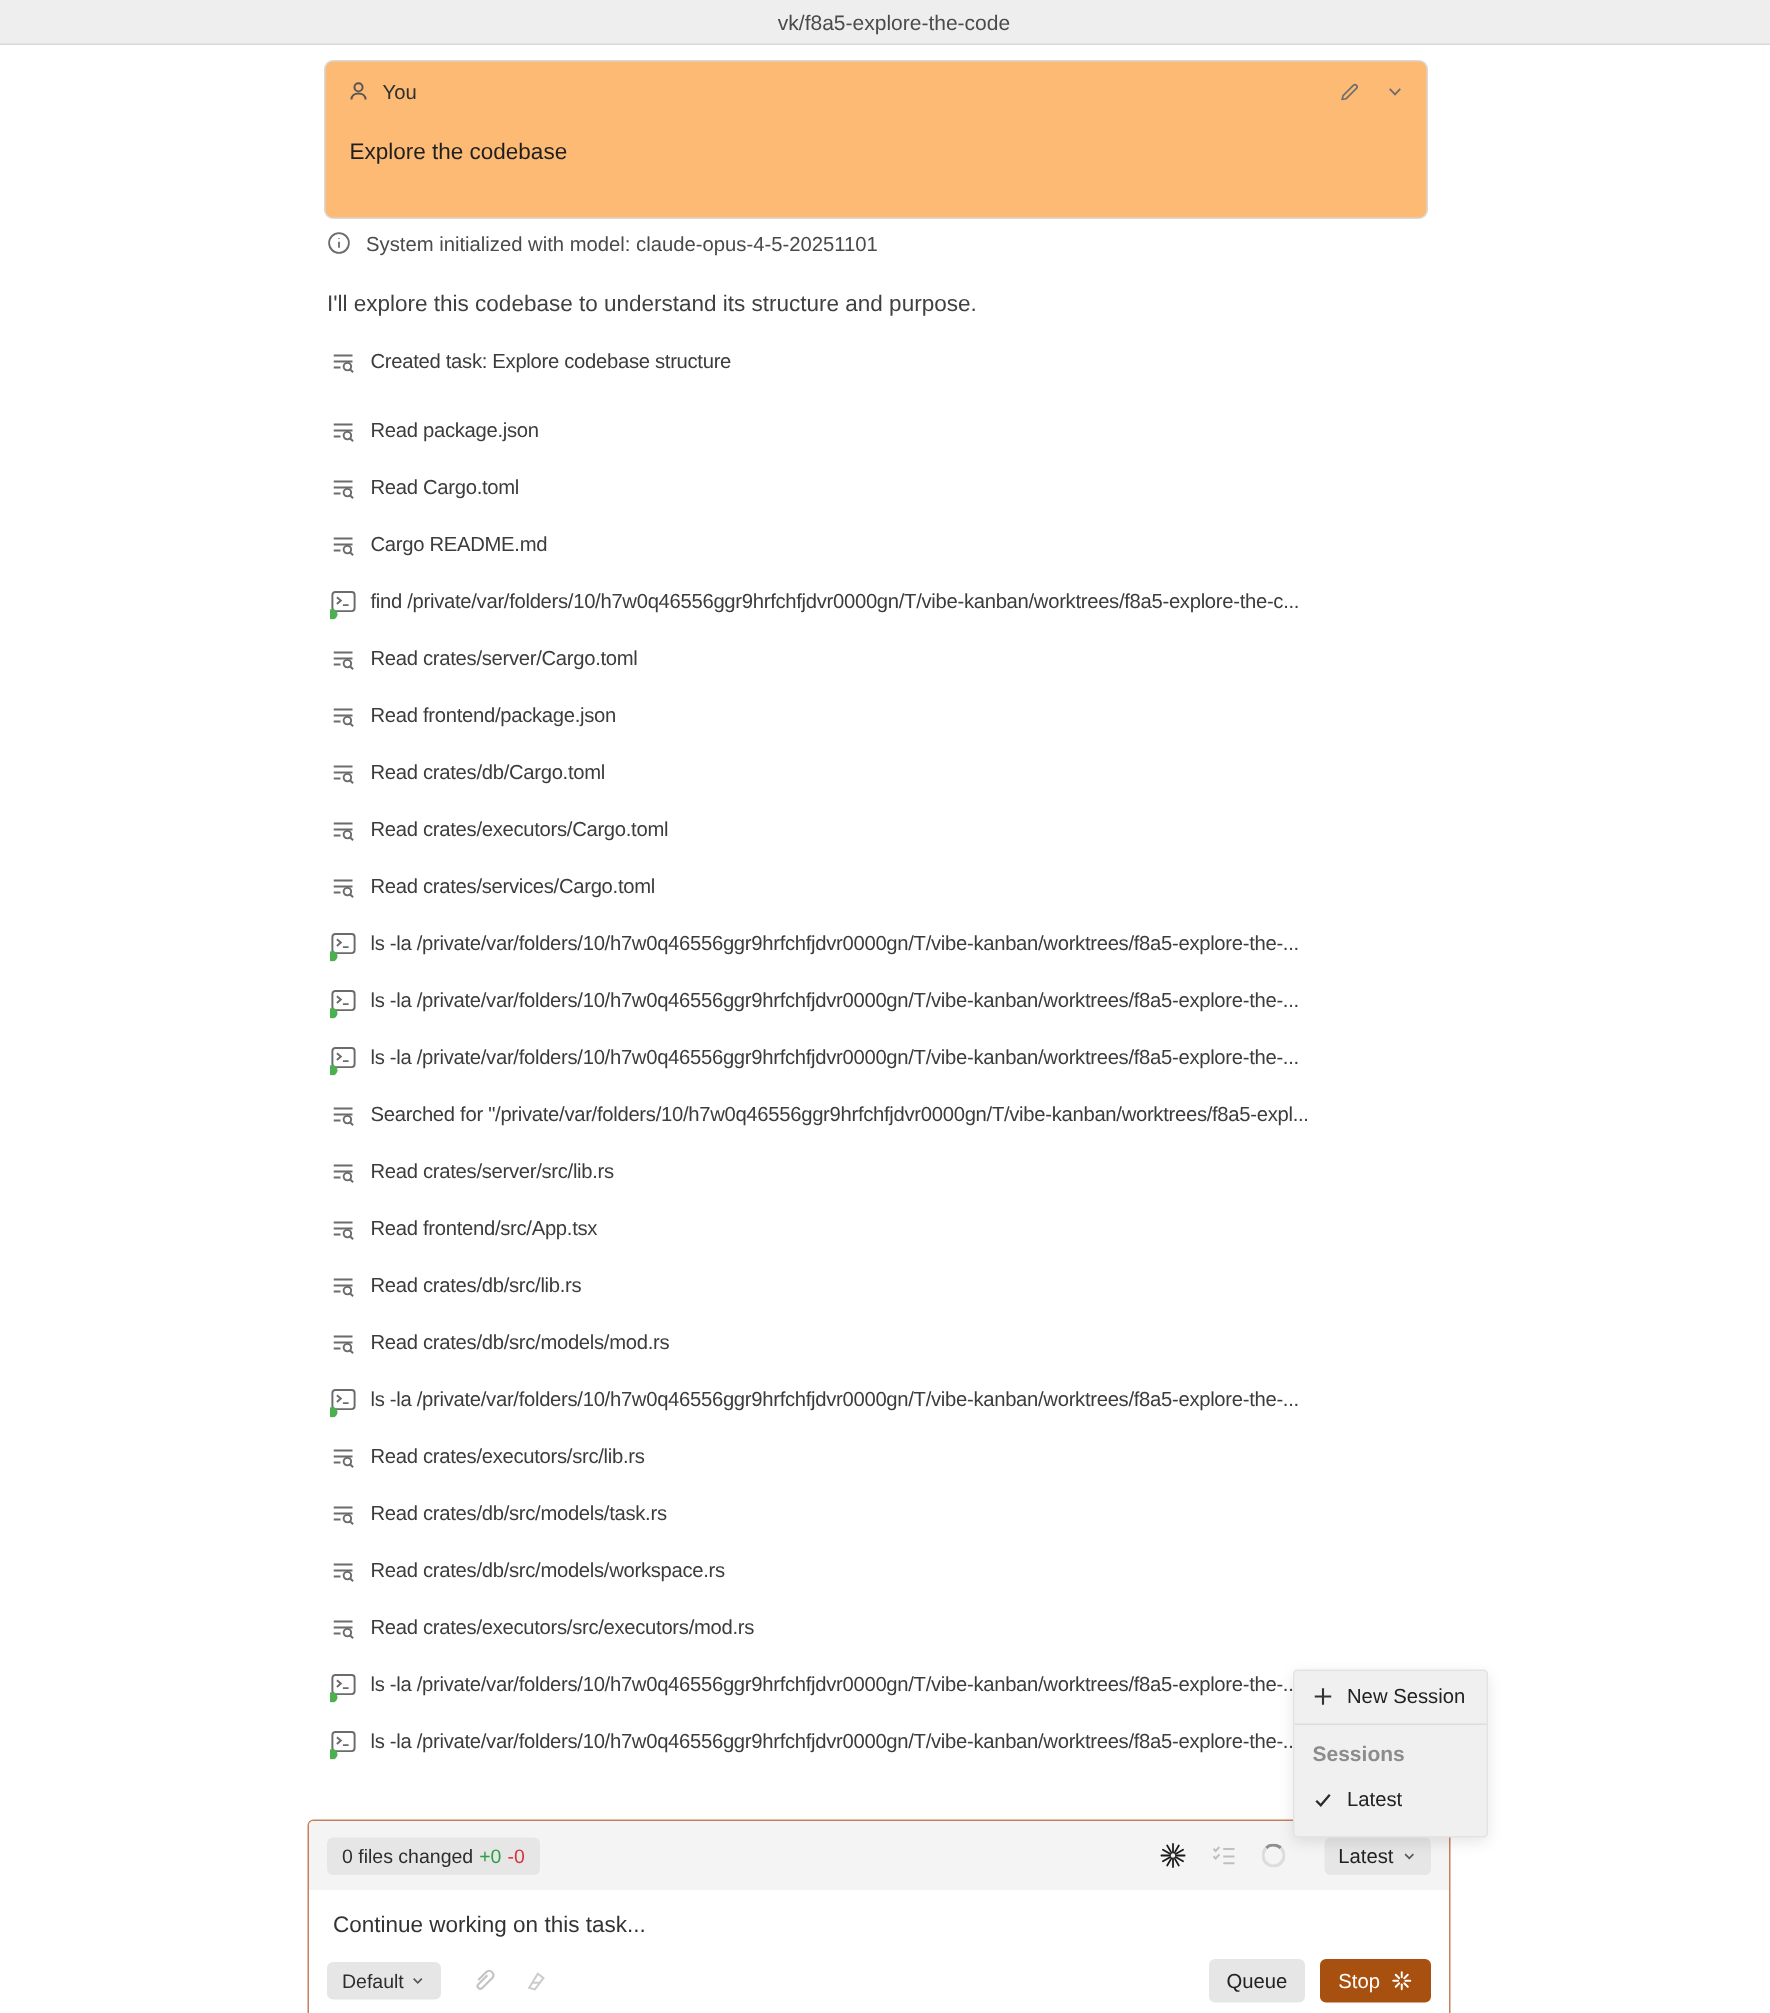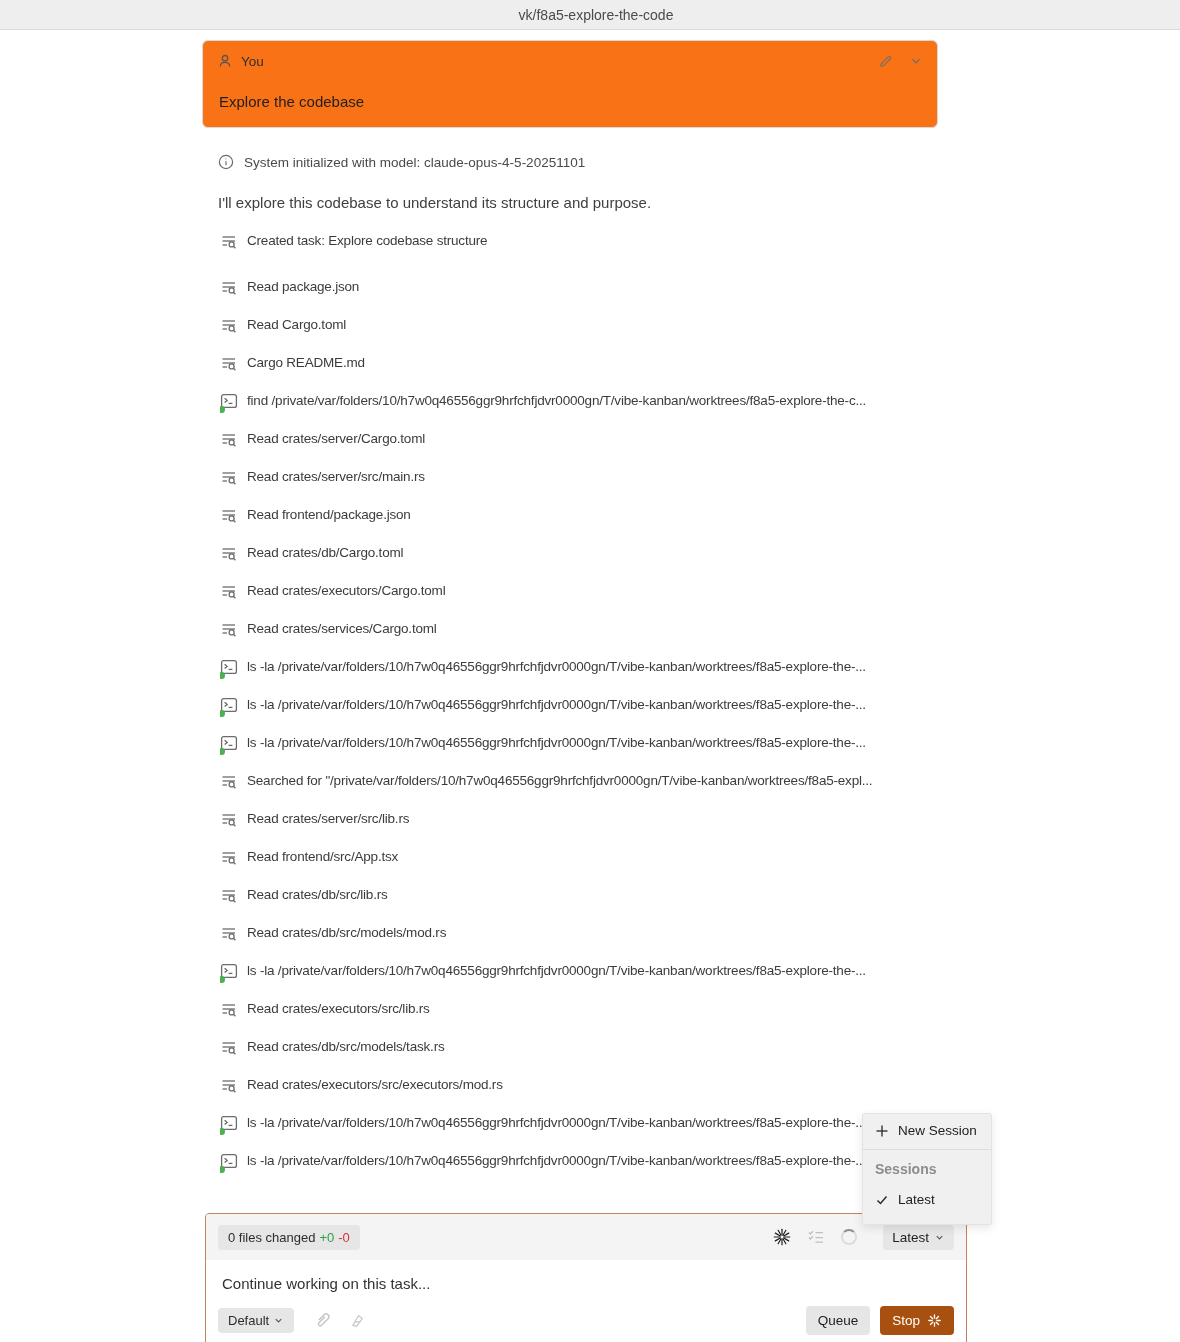--- a/index.html
+++ b/index.html
@@ -6,22 +6,22 @@
   html,body { width:1180px; height:1342px; background:#fff; overflow:hidden;
               font-family:"Liberation Sans", sans-serif; }
   #app { position:relative; width:1180px; height:1342px; background:#fff; overflow:hidden; }
 
   
   .header { position:absolute; top:0; left:0; width:100%; height:30px; background:#eeeeee;
             border-bottom:1px solid #d9d9d9; display:flex; align-items:center; justify-content:center; }
   .header-title { font-size:14px; color:#4b4b4b; }
 
   
-  .user-card { position:absolute; left:202px; top:40px; width:736px; height:88px;
-               border:1px solid #d9d9d9; border-radius:6px; background:#f97316; }
+  .user-card { position:absolute; left:216px; top:40px; width:736px; height:106px;
+               border:1px solid #d9d9d9; border-radius:6px; background:#fdba74; }
   .user-card-head { display:flex; align-items:center; padding:12px 14px 0 14px; }
   .user-name { font-size:13.5px; color:#2f2f2f; margin-left:8px; }
   .user-card-actions { margin-left:auto; display:flex; align-items:center; gap:16px; }
   .user-card-body { font-size:15px; color:#1f1f1f; padding:24px 16px 0 16px; }
 
   
   .sys-row { position:absolute; left:218px; top:154px; display:flex; align-items:center; }
   .sys-text { font-size:13.5px; color:#4a4a4a; margin-left:10px; }
   .assistant-msg { position:absolute; left:218px; top:194px; font-size:15px; color:#404040; }
 
@@ -186,32 +186,20 @@
       <div class="t-item">
         <span class="t-icon">
           <svg width="18" height="18" viewBox="0 0 18 18" fill="none" stroke="#6b6b6b" stroke-width="1.3">
             <line x1="2.5" y1="5" x2="15" y2="5"></line>
             <line x1="2.5" y1="9" x2="15" y2="9"></line>
             <line x1="2.5" y1="13" x2="7" y2="13"></line>
             <circle cx="11.6" cy="12.4" r="2.5"></circle>
             <line x1="13.5" y1="14.3" x2="15.4" y2="16.2"></line>
           </svg>
         </span>
-        <span class="t-text">Read crates/server/src/main.rs</span>
-      </div>
-      <div class="t-item">
-        <span class="t-icon">
-          <svg width="18" height="18" viewBox="0 0 18 18" fill="none" stroke="#6b6b6b" stroke-width="1.3">
-            <line x1="2.5" y1="5" x2="15" y2="5"></line>
-            <line x1="2.5" y1="9" x2="15" y2="9"></line>
-            <line x1="2.5" y1="13" x2="7" y2="13"></line>
-            <circle cx="11.6" cy="12.4" r="2.5"></circle>
-            <line x1="13.5" y1="14.3" x2="15.4" y2="16.2"></line>
-          </svg>
-        </span>
         <span class="t-text">Read frontend/package.json</span>
       </div>
       <div class="t-item">
         <span class="t-icon">
           <svg width="18" height="18" viewBox="0 0 18 18" fill="none" stroke="#6b6b6b" stroke-width="1.3">
             <line x1="2.5" y1="5" x2="15" y2="5"></line>
             <line x1="2.5" y1="9" x2="15" y2="9"></line>
             <line x1="2.5" y1="13" x2="7" y2="13"></line>
             <circle cx="11.6" cy="12.4" r="2.5"></circle>
             <line x1="13.5" y1="14.3" x2="15.4" y2="16.2"></line>
@@ -363,20 +351,32 @@
         <span class="t-icon">
           <svg width="18" height="18" viewBox="0 0 18 18" fill="none" stroke="#6b6b6b" stroke-width="1.3">
             <line x1="2.5" y1="5" x2="15" y2="5"></line>
             <line x1="2.5" y1="9" x2="15" y2="9"></line>
             <line x1="2.5" y1="13" x2="7" y2="13"></line>
             <circle cx="11.6" cy="12.4" r="2.5"></circle>
             <line x1="13.5" y1="14.3" x2="15.4" y2="16.2"></line>
           </svg>
         </span>
         <span class="t-text">Read crates/db/src/models/task.rs</span>
+      </div>
+      <div class="t-item">
+        <span class="t-icon">
+          <svg width="18" height="18" viewBox="0 0 18 18" fill="none" stroke="#6b6b6b" stroke-width="1.3">
+            <line x1="2.5" y1="5" x2="15" y2="5"></line>
+            <line x1="2.5" y1="9" x2="15" y2="9"></line>
+            <line x1="2.5" y1="13" x2="7" y2="13"></line>
+            <circle cx="11.6" cy="12.4" r="2.5"></circle>
+            <line x1="13.5" y1="14.3" x2="15.4" y2="16.2"></line>
+          </svg>
+        </span>
+        <span class="t-text">Read crates/db/src/models/workspace.rs</span>
       </div>
       <div class="t-item">
         <span class="t-icon">
           <svg width="18" height="18" viewBox="0 0 18 18" fill="none" stroke="#6b6b6b" stroke-width="1.3">
             <line x1="2.5" y1="5" x2="15" y2="5"></line>
             <line x1="2.5" y1="9" x2="15" y2="9"></line>
             <line x1="2.5" y1="13" x2="7" y2="13"></line>
             <circle cx="11.6" cy="12.4" r="2.5"></circle>
             <line x1="13.5" y1="14.3" x2="15.4" y2="16.2"></line>
           </svg>

